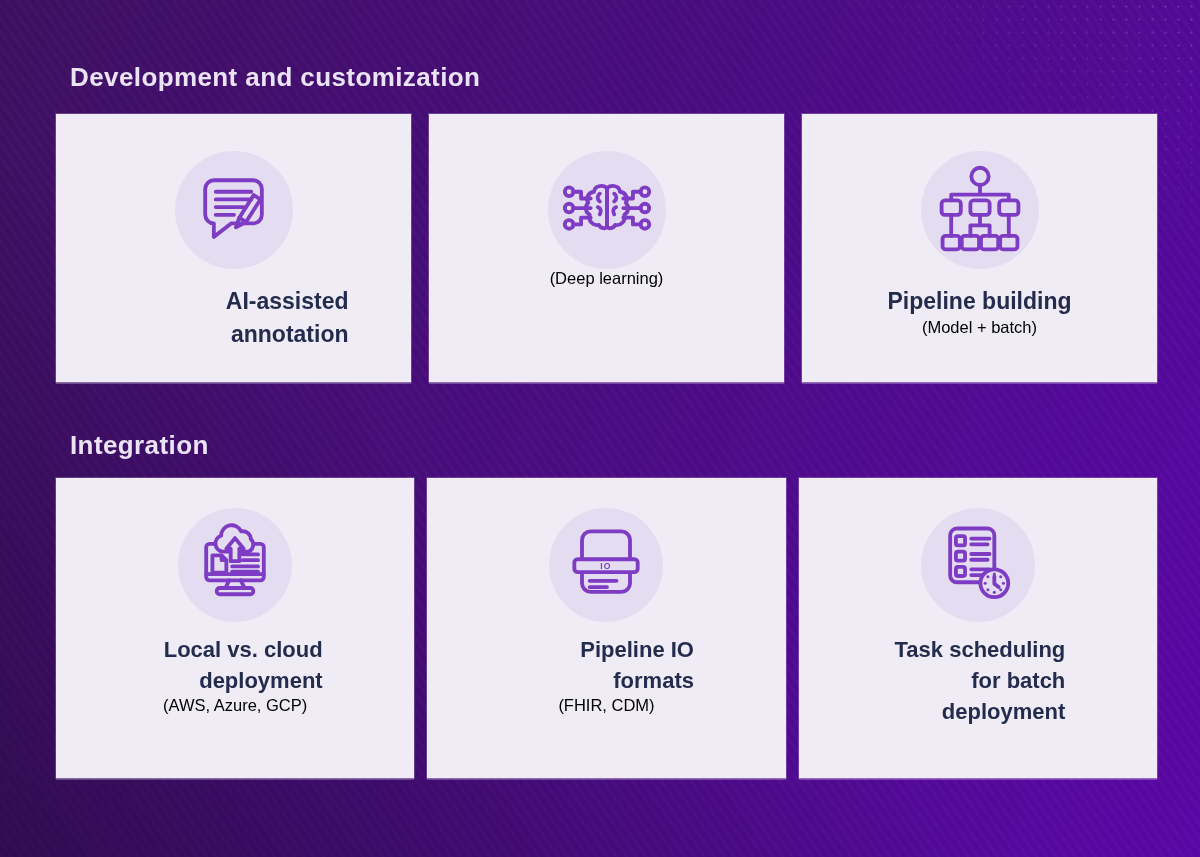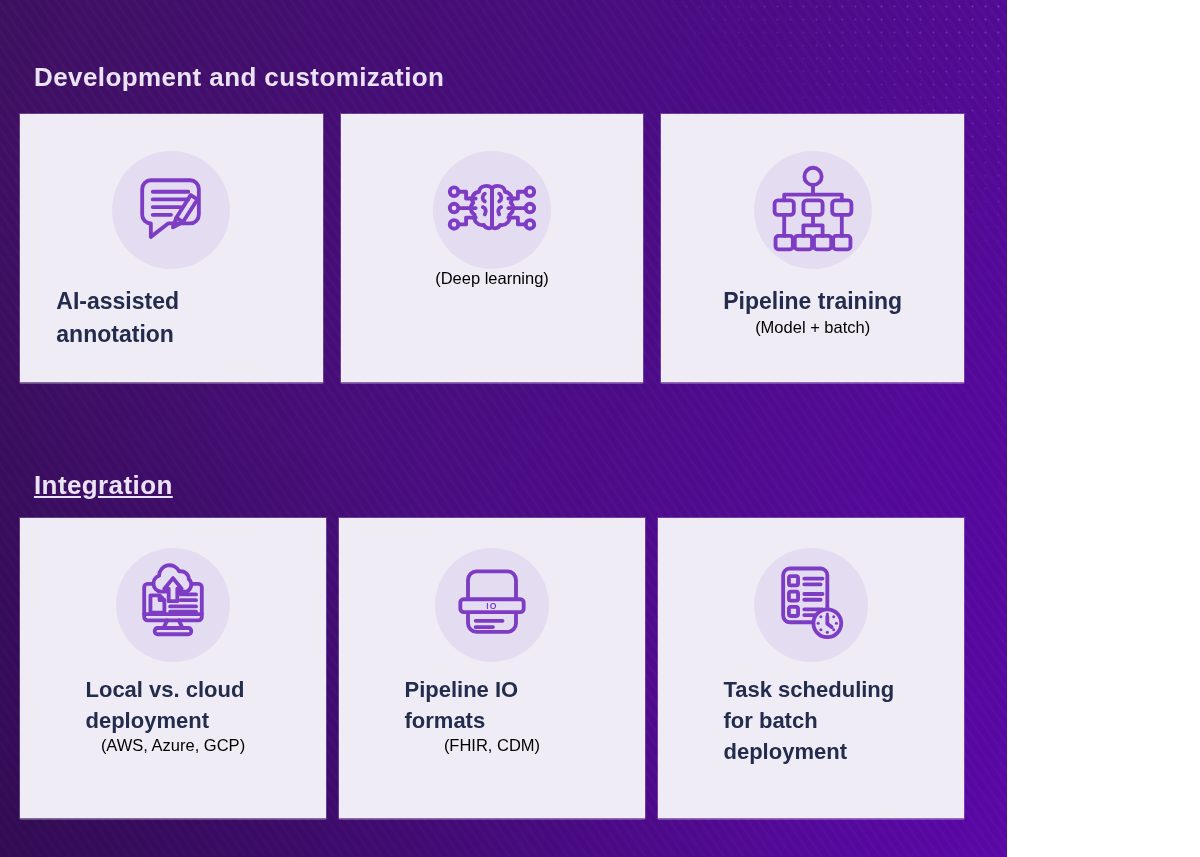--- a/index.html
+++ b/index.html
@@ -1,47 +1,47 @@
 <!DOCTYPE html>
 <html><head>
 <meta charset="utf-8">
 <style>
   * { margin:0; padding:0; box-sizing:border-box; }
   html,body { width:1200px; height:857px; }
   body { font-family:"Liberation Sans", sans-serif; }
 
   .page {
     position:relative;
-    width:1007px; height:857px;
+    width:1200px; height:857px;
     overflow:hidden;
     background-image:
       linear-gradient(to top right, rgba(26,8,46,.45), rgba(26,8,46,0) 42%),
       repeating-linear-gradient(55deg, rgba(255,255,255,0.015) 0 3px, rgba(0,0,0,0.015) 3px 8px),
       linear-gradient(113deg, #3e1061 0%, #4b0c84 52%, #5a07a7 100%);
-    padding:0 43px 0 20px;
+    padding:0 43px 0 56px;
   }
 
   .dots {
     position:absolute; top:0; right:0; width:340px; height:250px;
     background-image: radial-gradient(rgba(255,255,255,0.16) 1.2px, transparent 1.4px);
     background-size: 13px 13px;
     -webkit-mask-image: linear-gradient(215deg, rgba(0,0,0,.9), transparent 62%);
     mask-image: linear-gradient(215deg, rgba(0,0,0,.9), transparent 62%);
     pointer-events:none;
   }
 
   .section-heading {
     color:#eae3f4;
     font-size:26px;
     font-weight:700;
     letter-spacing:.4px;
     margin-left:14px;
   }
   .heading-1 { padding-top:62px; }
-  .heading-2 { margin-top:88px;text-decoration:underline; }
+  .heading-2 { margin-top:48px; }
 
   .card-row { display:flex; }
   .row-1 { gap:18px; margin-top:21px; }
   .row-1 .card { height:268px; padding-top:37px; }
   .row-2 { gap:13px; margin-top:17px; }
   .row-2 .card { height:300px; padding-top:30px; }
 
   .card {
     flex:1 1 0;
     background:#efecf5;
@@ -57,21 +57,21 @@
     display:flex;
     align-items:center;
     justify-content:center;
     flex:0 0 auto;
   }
   .row-1 .icon-circle { width:118px; height:118px; }
   .row-2 .icon-circle { width:114px; height:114px; }
   .icon-circle svg { width:96px; height:96px; display:block; }
 
   .card-title {
-    text-align:left;
+    text-align:right;
     color:#242c4d;
     font-weight:700;
     line-height:1.42;
   }
   .row-1 .card-title { font-size:23px; margin-top:16px; max-width:230px; }
   .row-2 .card-title { font-size:22px; margin-top:12px; max-width:175px; }
 
   .card-subtitle {
     text-align:center;
     color:#000000;
@@ -149,21 +149,21 @@
             <rect x="10" y="40" width="20" height="15" rx="3.5"></rect>
             <rect x="40" y="40" width="20" height="15" rx="3.5"></rect>
             <rect x="70" y="40" width="20" height="15" rx="3.5"></rect>
             <path d="M20 55 V77 M80 55 V77 M50 55 V66 M40 66 H60 M40 66 V77 M60 66 V77"></path>
             <rect x="11" y="77" width="18" height="14" rx="3"></rect>
             <rect x="31" y="77" width="18" height="14" rx="3"></rect>
             <rect x="51" y="77" width="18" height="14" rx="3"></rect>
             <rect x="71" y="77" width="18" height="14" rx="3"></rect>
           </svg>
         </div>
-        <div class="card-title">Pipeline training</div>
+        <div class="card-title">Pipeline building</div>
         <div class="card-subtitle">(Model + batch)</div>
       </div>
 
     </div>
   </div>
 
   <div>
     <h2 class="section-heading heading-2">Integration</h2>
 
     <div class="card-row row-2">

